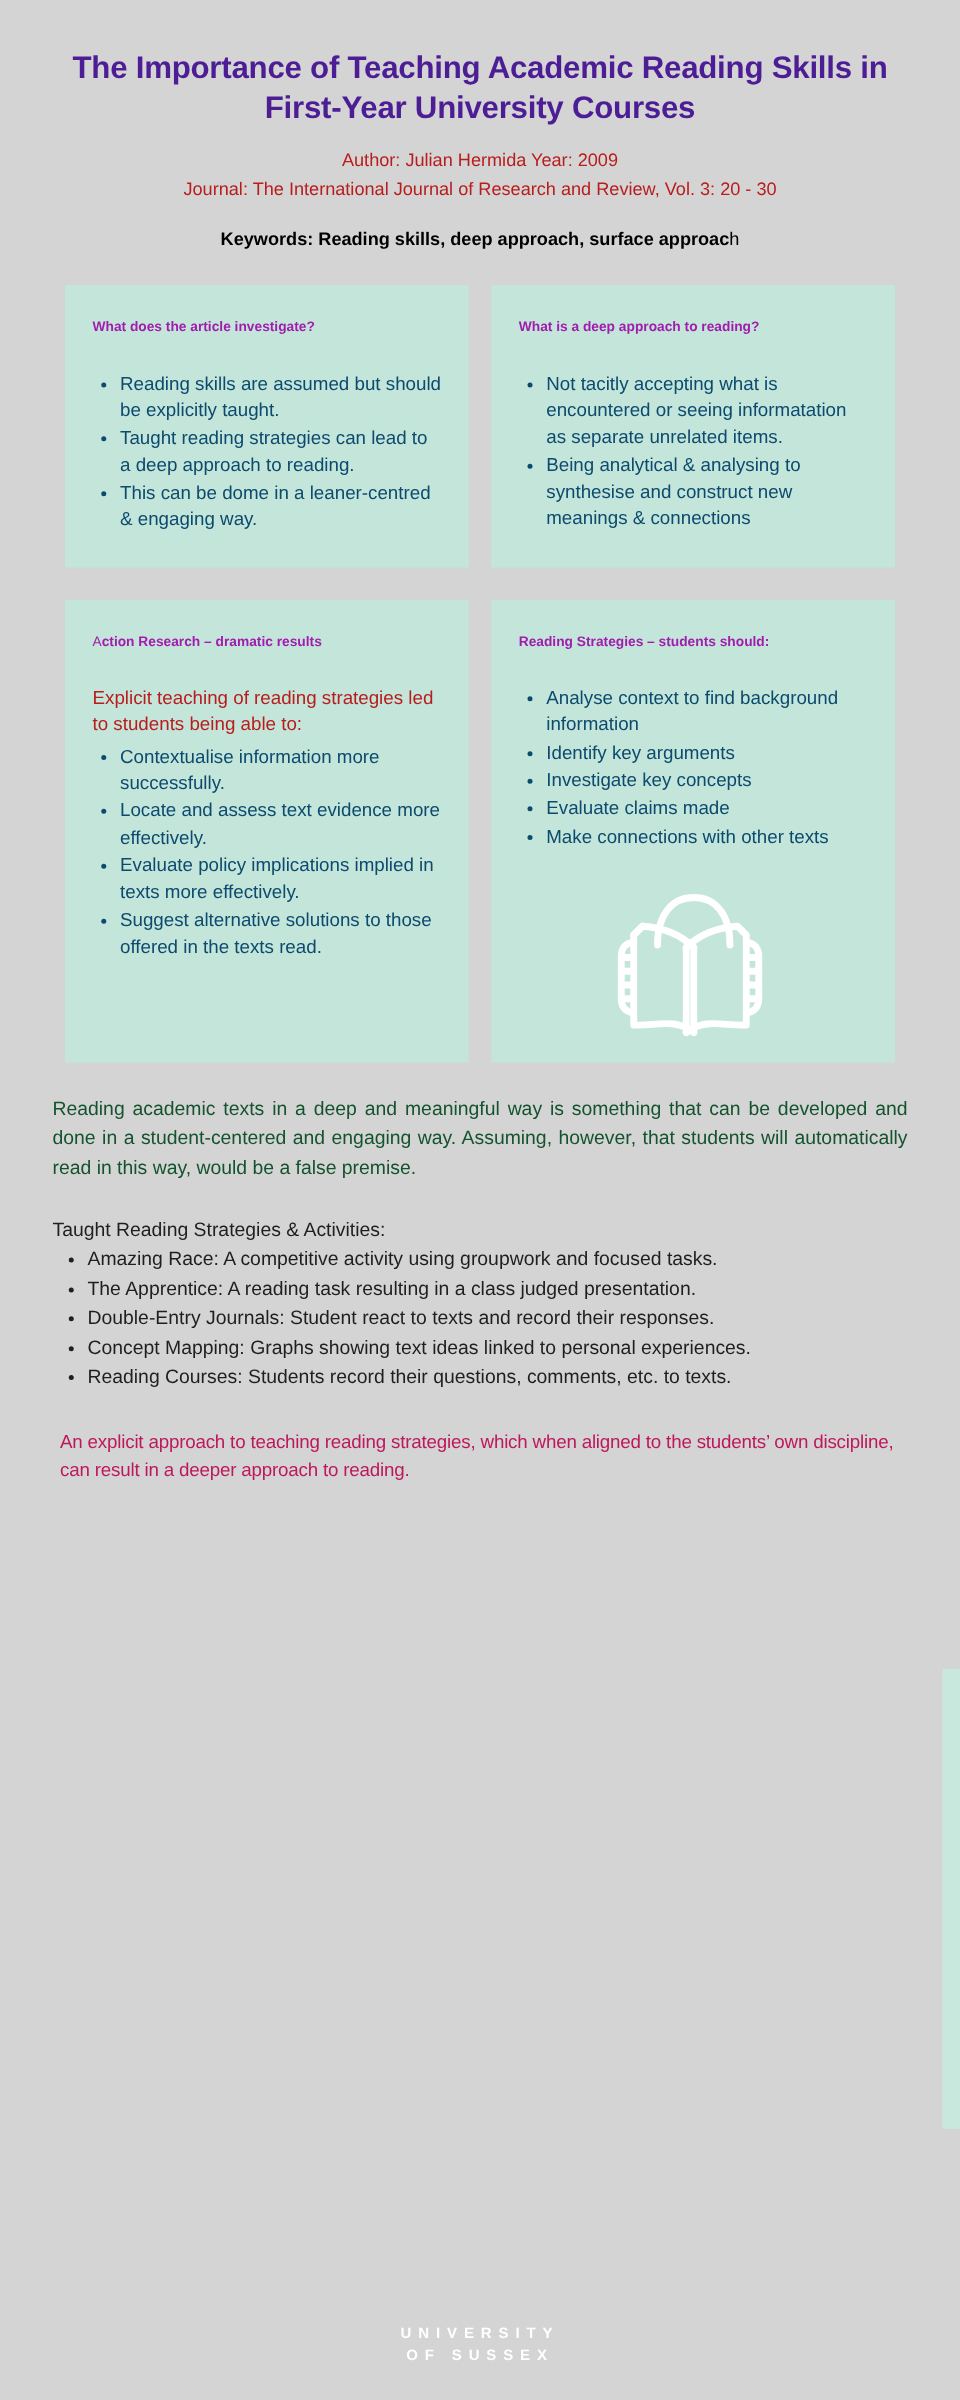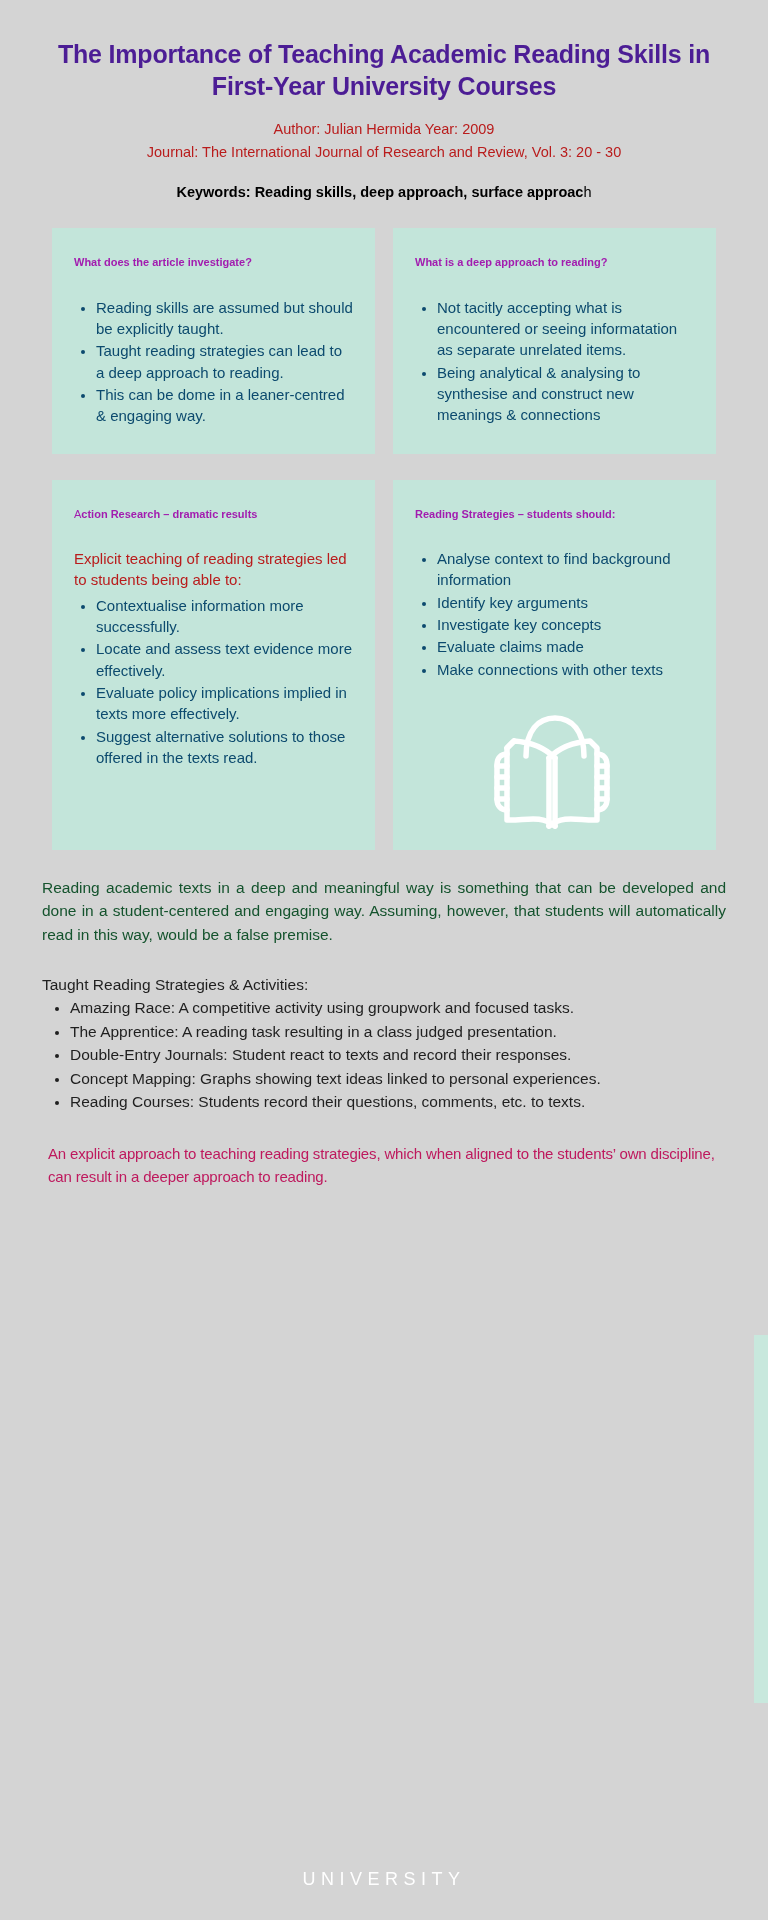--- a/index.html
+++ b/index.html
@@ -156,24 +156,24 @@
   .logo-mark {
     font-family: "Liberation Serif", serif;
     font-size: 94px;
     line-height: 0.9;
     color: #ffffff;
     letter-spacing: -2px;
     font-weight: normal;
   }
   .logo-line {
     color: #ffffff;
-    font-size: 18px;
+    font-size: 12px;
     letter-spacing: 5.5px;
     line-height: 1.55;
-    font-weight: normal;
+    font-weight: bold;
   }
 </style>
 </head>
 <body>
 
 <div class="edge-strip"></div>
 
 <div class="header">
   <h1 class="doc-title">The Importance of Teaching Academic Reading Skills in First-Year University Courses</h1>
   <div class="meta-line">Author: Julian Hermida Year: 2009</div>
@@ -248,13 +248,14 @@
     <li>The Apprentice: A reading task resulting in a class judged presentation.</li>
     <li>Double-Entry Journals: Student react to texts and record their responses.</li>
     <li>Concept Mapping: Graphs showing text ideas linked to personal experiences.</li>
     <li>Reading Courses: Students record their questions, comments, etc. to texts.</li>
   </ul>
   <p class="para-closing">An explicit approach to teaching reading strategies, which when aligned to the students’ own discipline, can result in a deeper approach to reading.</p>
 </div>
 
 <div class="logo-block">
   <div class="logo-line">UNIVERSITY</div>
+  <div class="logo-line">OF SUSSEX</div>
 </div>
 
 </body></html>

